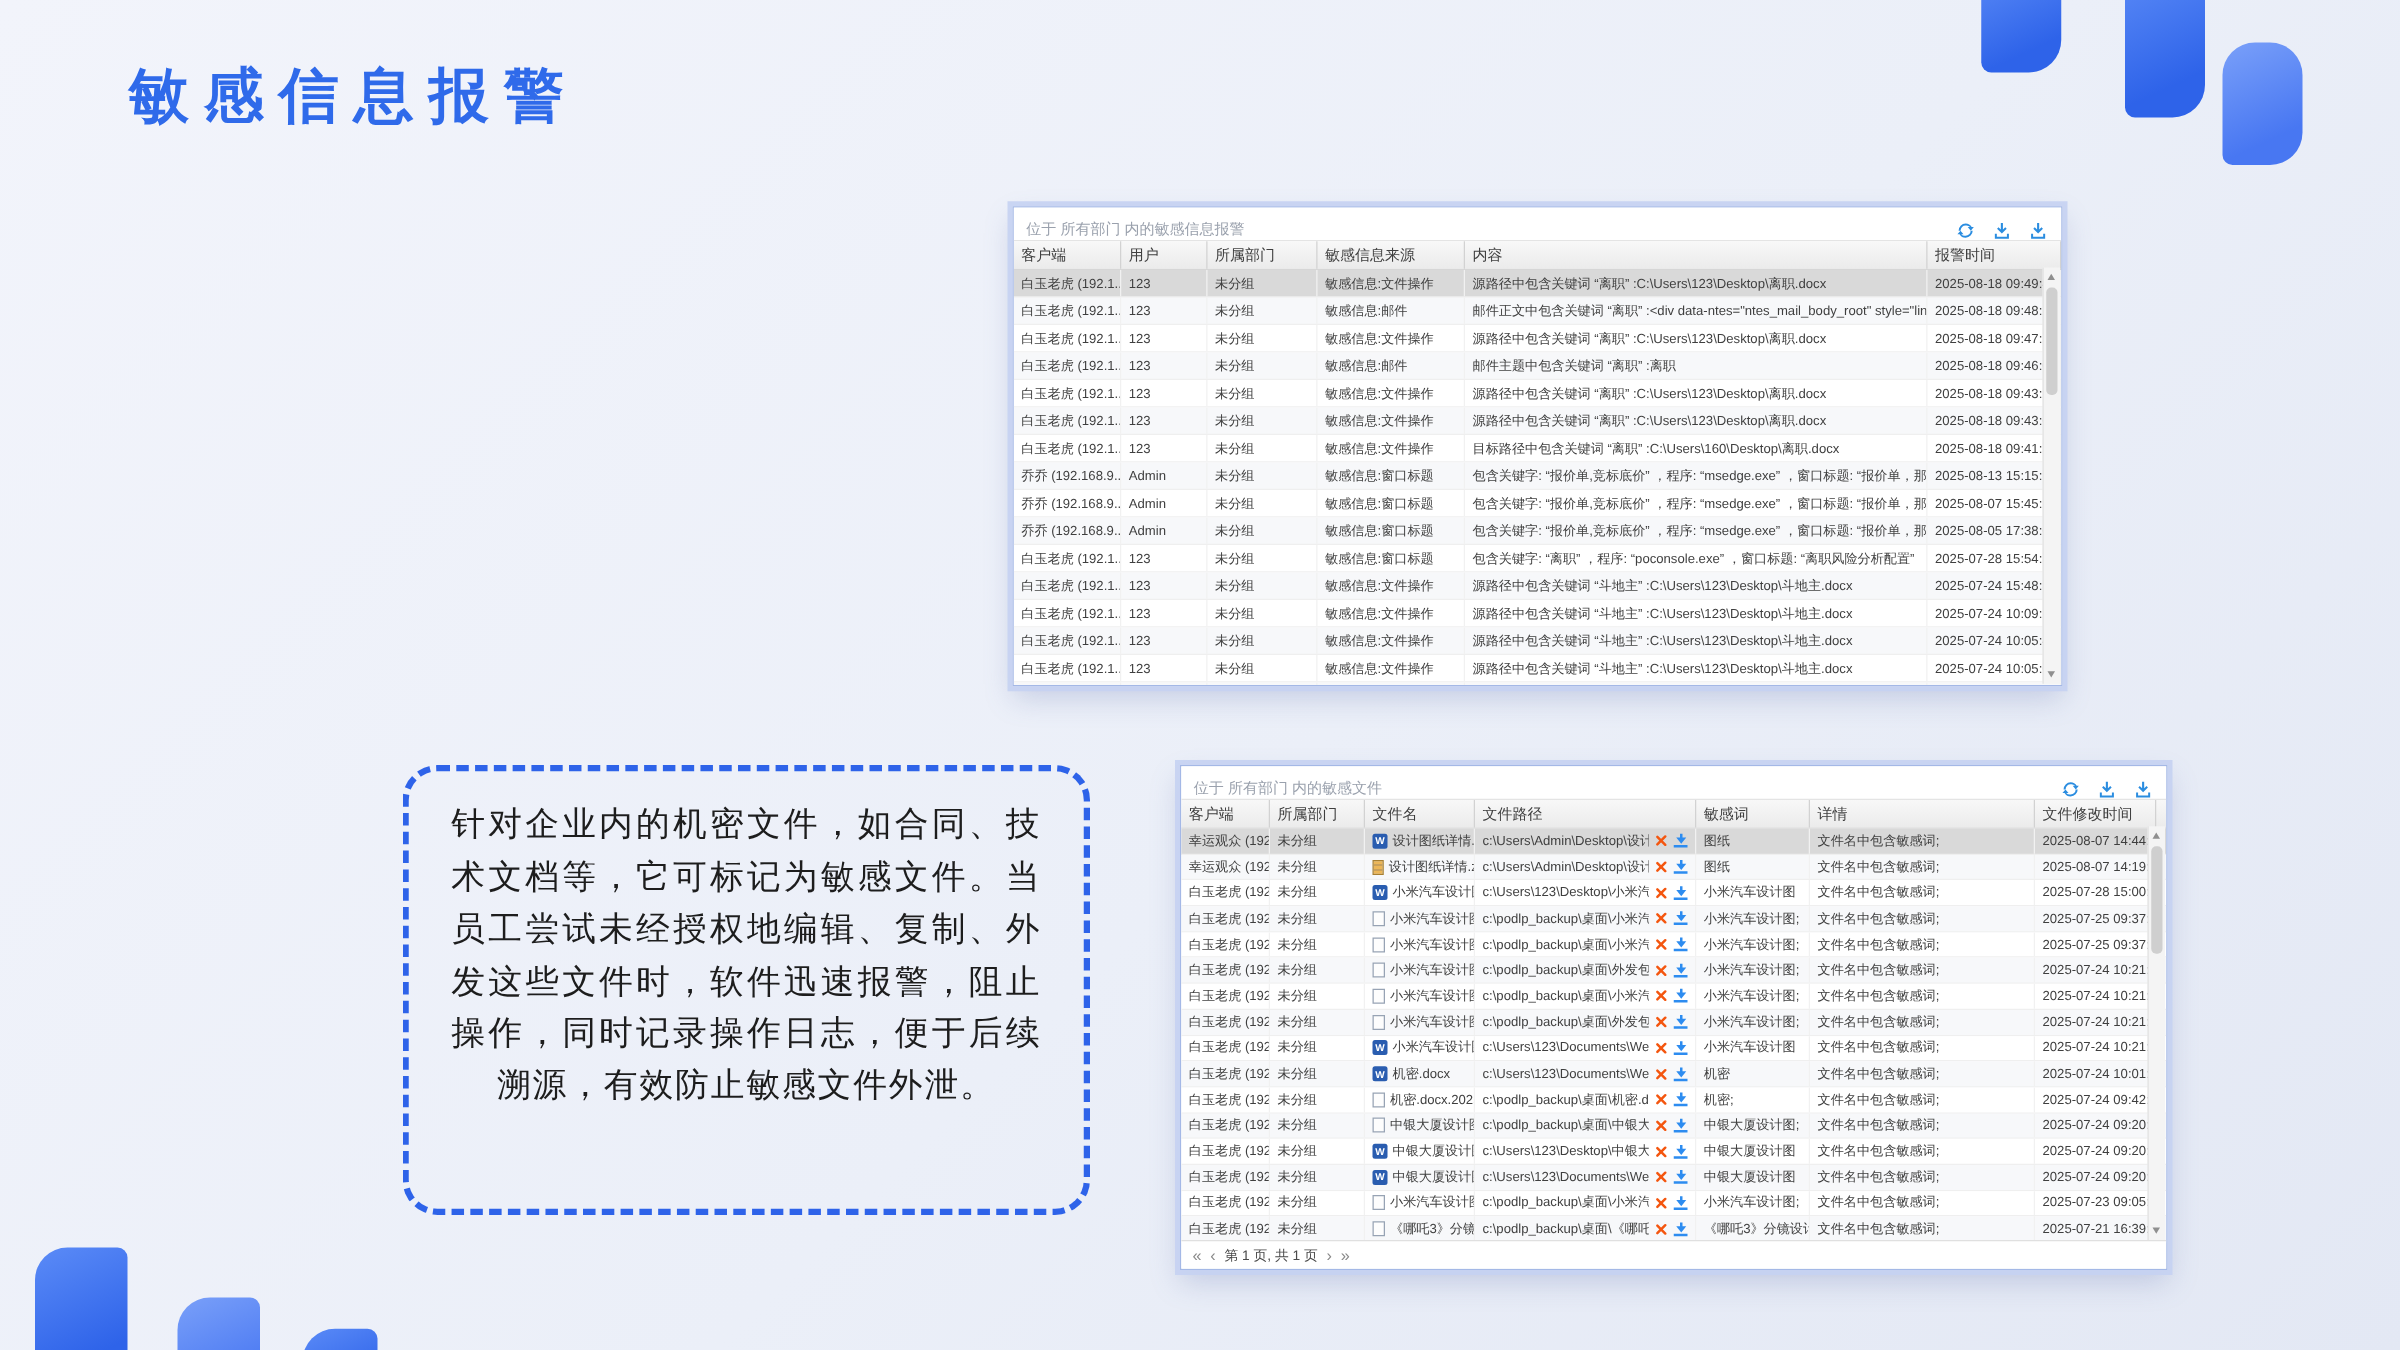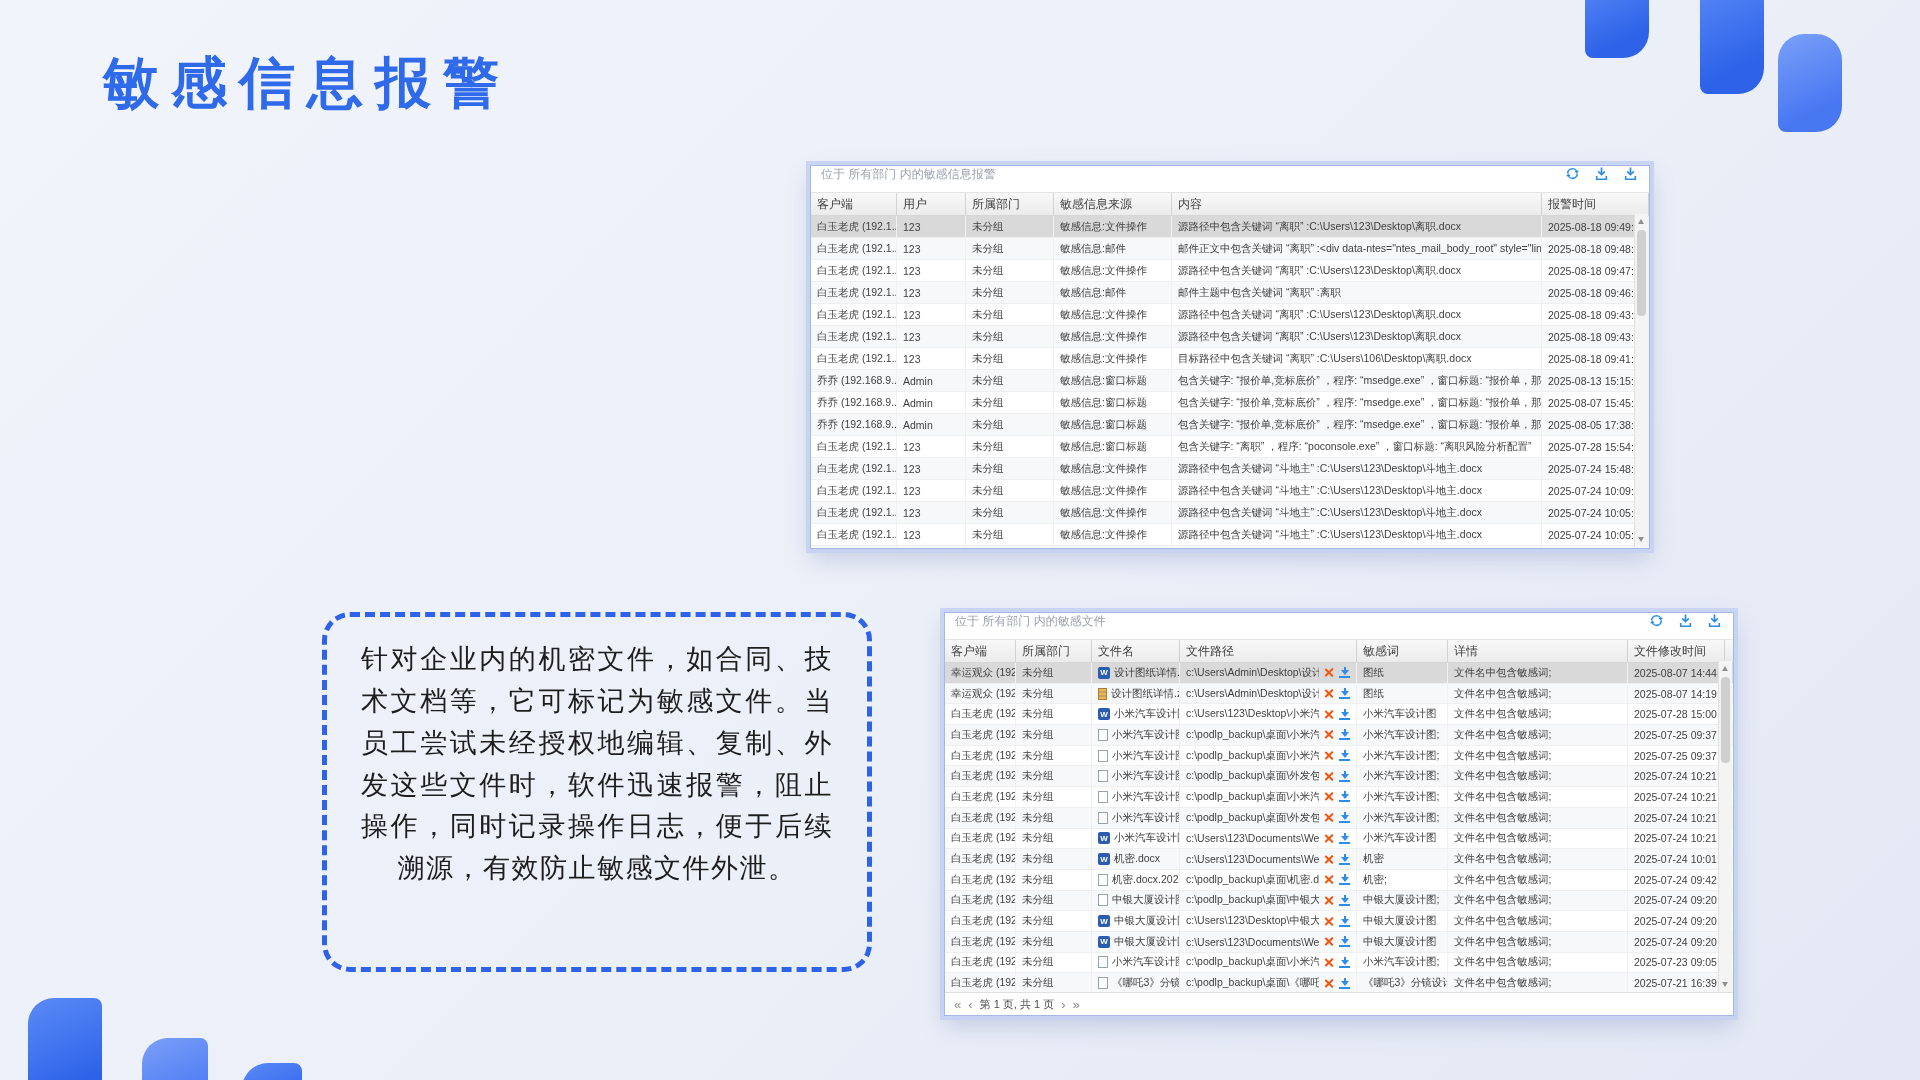--- a/index.html
+++ b/index.html
@@ -7,36 +7,36 @@
     background:linear-gradient(135deg,#f2f4fb 0%,#ebeff8 55%,#e3e8f4 100%);
     font-family:"Liberation Sans","DejaVu Sans",sans-serif;}
 
   
   .deco{position:absolute;background:linear-gradient(155deg,#5b8bf7 0%,#2e63e9 75%);}
   .deco.tr{border-radius:26px 26px 26px 8px;}
   .deco.bl{border-radius:26px 8px 26px 26px;}
   .deco.light{background:linear-gradient(155deg,#7aa0f9 0%,#4877f2 75%);}
 
   
-  .main-title{position:absolute;left:103px;top:52px;font-size:56px;line-height:1.1;
-    font-weight:900;color:#2f6aea;letter-spacing:12px;}
+  .main-title{position:absolute;left:103px;top:52px;font-size:48px;line-height:1.1;
+    font-weight:900;color:#2f6aea;letter-spacing:12px;font-family:Liberation Serif, serif;}
 
   
   .card{position:absolute;border:5px dashed #2e63e9;border-radius:28px;
     padding:22px 34px;box-sizing:border-box;}
   .card-title{text-align:center;font-size:38px;font-weight:900;color:#090909;
     letter-spacing:8px;margin:6px 0 14px 0;}
   .card-body{font-size:27px;line-height:1.55;color:#1d1d1d;letter-spacing:1.5px;
     text-align:justify;text-align-last:center;}
 
   
   .panel{position:absolute;background:#fff;border:1px solid #a4b8e6;
     box-shadow:0 0 0 4px rgba(197,209,242,.9),0 10px 22px rgba(96,116,176,.28);
     box-sizing:border-box;overflow:hidden;}
-  .panel-title{height:26px;display:flex;align-items:flex-start;padding:0 10px;
+  .panel-title{height:26px;display:flex;align-items:flex-end;padding:0 10px;
     color:#9aa1ad;font-size:12px;border-bottom:1px solid #e4e4e4;background:#fff;}
   .panel-title .spacer{flex:1;}
   .tbtn{width:16px;height:15px;margin-left:13px;cursor:pointer;display:inline-flex;}
   .tbtn svg{width:15px;height:15px;}
 
   .thead{display:flex;height:22px;background:linear-gradient(#f8f8f8,#ebebeb);
     border-bottom:1px solid #d6d6d6;font-size:12px;color:#3f3f3f;}
   .th{display:flex;align-items:center;padding:0 6px;border-right:1px solid #d2d2d2;
     box-sizing:border-box;white-space:nowrap;overflow:hidden;}
   .trow{display:flex;height:21px;font-size:10.5px;color:#3f3f3f;background:#fff;
@@ -188,21 +188,21 @@
           <div class="tc t1-c2">未分组</div>
           <div class="tc t1-c3">敏感信息:文件操作</div>
           <div class="tc t1-c4">源路径中包含关键词 “离职” :C:\Users\123\Desktop\离职.docx</div>
           <div class="tc t1-c5">2025-08-18 09:43:01</div>
         </div>
         <div class="trow">
           <div class="tc t1-c0">白玉老虎 (192.1...</div>
           <div class="tc t1-c1">123</div>
           <div class="tc t1-c2">未分组</div>
           <div class="tc t1-c3">敏感信息:文件操作</div>
-          <div class="tc t1-c4">目标路径中包含关键词 “离职” :C:\Users\106\Desktop\离职.docx</div>
+          <div class="tc t1-c4">目标路径中包含关键词 “离职” :C:\Users\160\Desktop\离职.docx</div>
           <div class="tc t1-c5">2025-08-18 09:41:55</div>
         </div>
         <div class="trow">
           <div class="tc t1-c0">乔乔 (192.168.9...</div>
           <div class="tc t1-c1">Admin</div>
           <div class="tc t1-c2">未分组</div>
           <div class="tc t1-c3">敏感信息:窗口标题</div>
           <div class="tc t1-c4">包含关键字: “报价单,竞标底价” ，程序: “msedge.exe” ，窗口标题: “报价单，那个软件的报价单，...</div>
           <div class="tc t1-c5">2025-08-13 15:15:19</div>
         </div>

